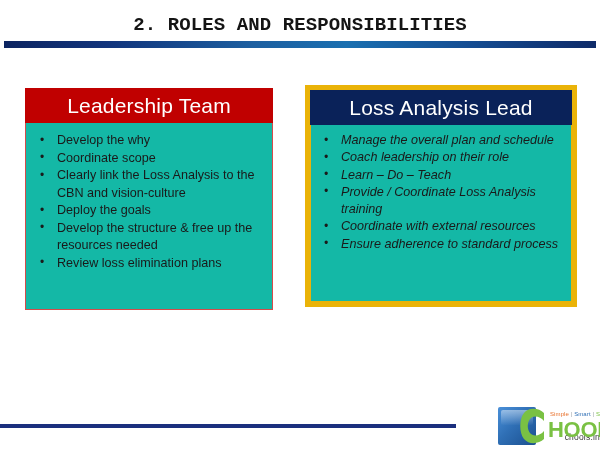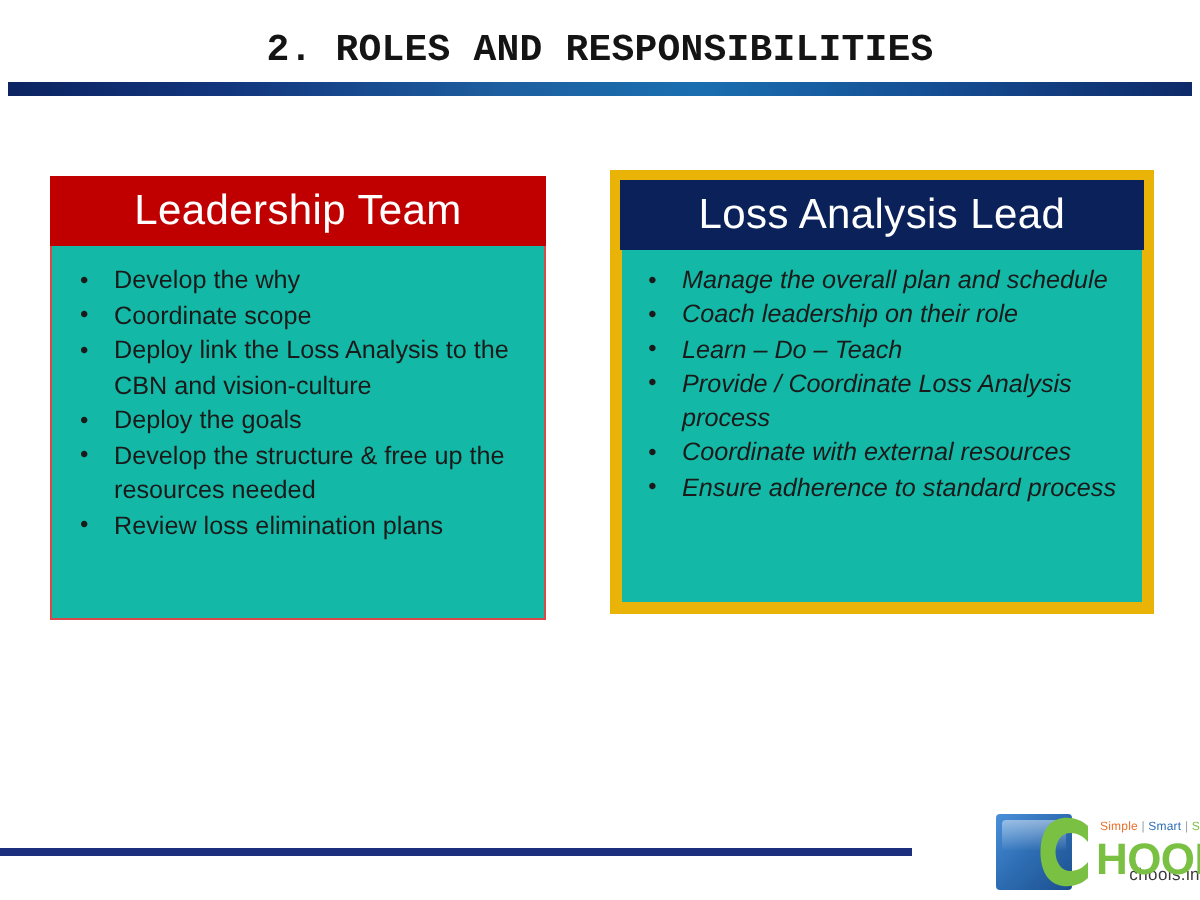--- a/index.html
+++ b/index.html
@@ -226,36 +226,36 @@
     <div class="slide-title">2. ROLES AND RESPONSIBILITIES</div>
   </div>
   <div class="title-rule"></div>
 
   <div class="panel" id="panel-leadership">
     <div class="panel-header">Leadership Team</div>
     <div class="panel-body">
       <ul class="bullets">
         <li>Develop the why</li>
         <li>Coordinate scope</li>
-        <li>Deploy link the Loss Analysis to the CBN and vision-culture</li>
+        <li>Clearly link the Loss Analysis to the CBN and vision-culture</li>
         <li>Deploy the goals</li>
         <li>Develop the structure &amp; free up the resources needed</li>
         <li>Review loss elimination plans</li>
       </ul>
     </div>
   </div>
 
   <div class="panel" id="panel-loss-lead">
     <div class="panel-header">Loss Analysis Lead</div>
     <div class="panel-body">
       <ul class="bullets">
         <li>Manage the overall plan and schedule</li>
         <li>Coach leadership on their role</li>
         <li>Learn – Do – Teach</li>
-        <li>Provide / Coordinate Loss Analysis process</li>
+        <li>Provide / Coordinate Loss Analysis training</li>
         <li>Coordinate with external resources</li>
         <li>Ensure adherence to standard process</li>
       </ul>
     </div>
   </div>
 
   <div class="footer-rule"></div>
   <div class="footer-text">chools.in</div>
 
   <div class="logo">

